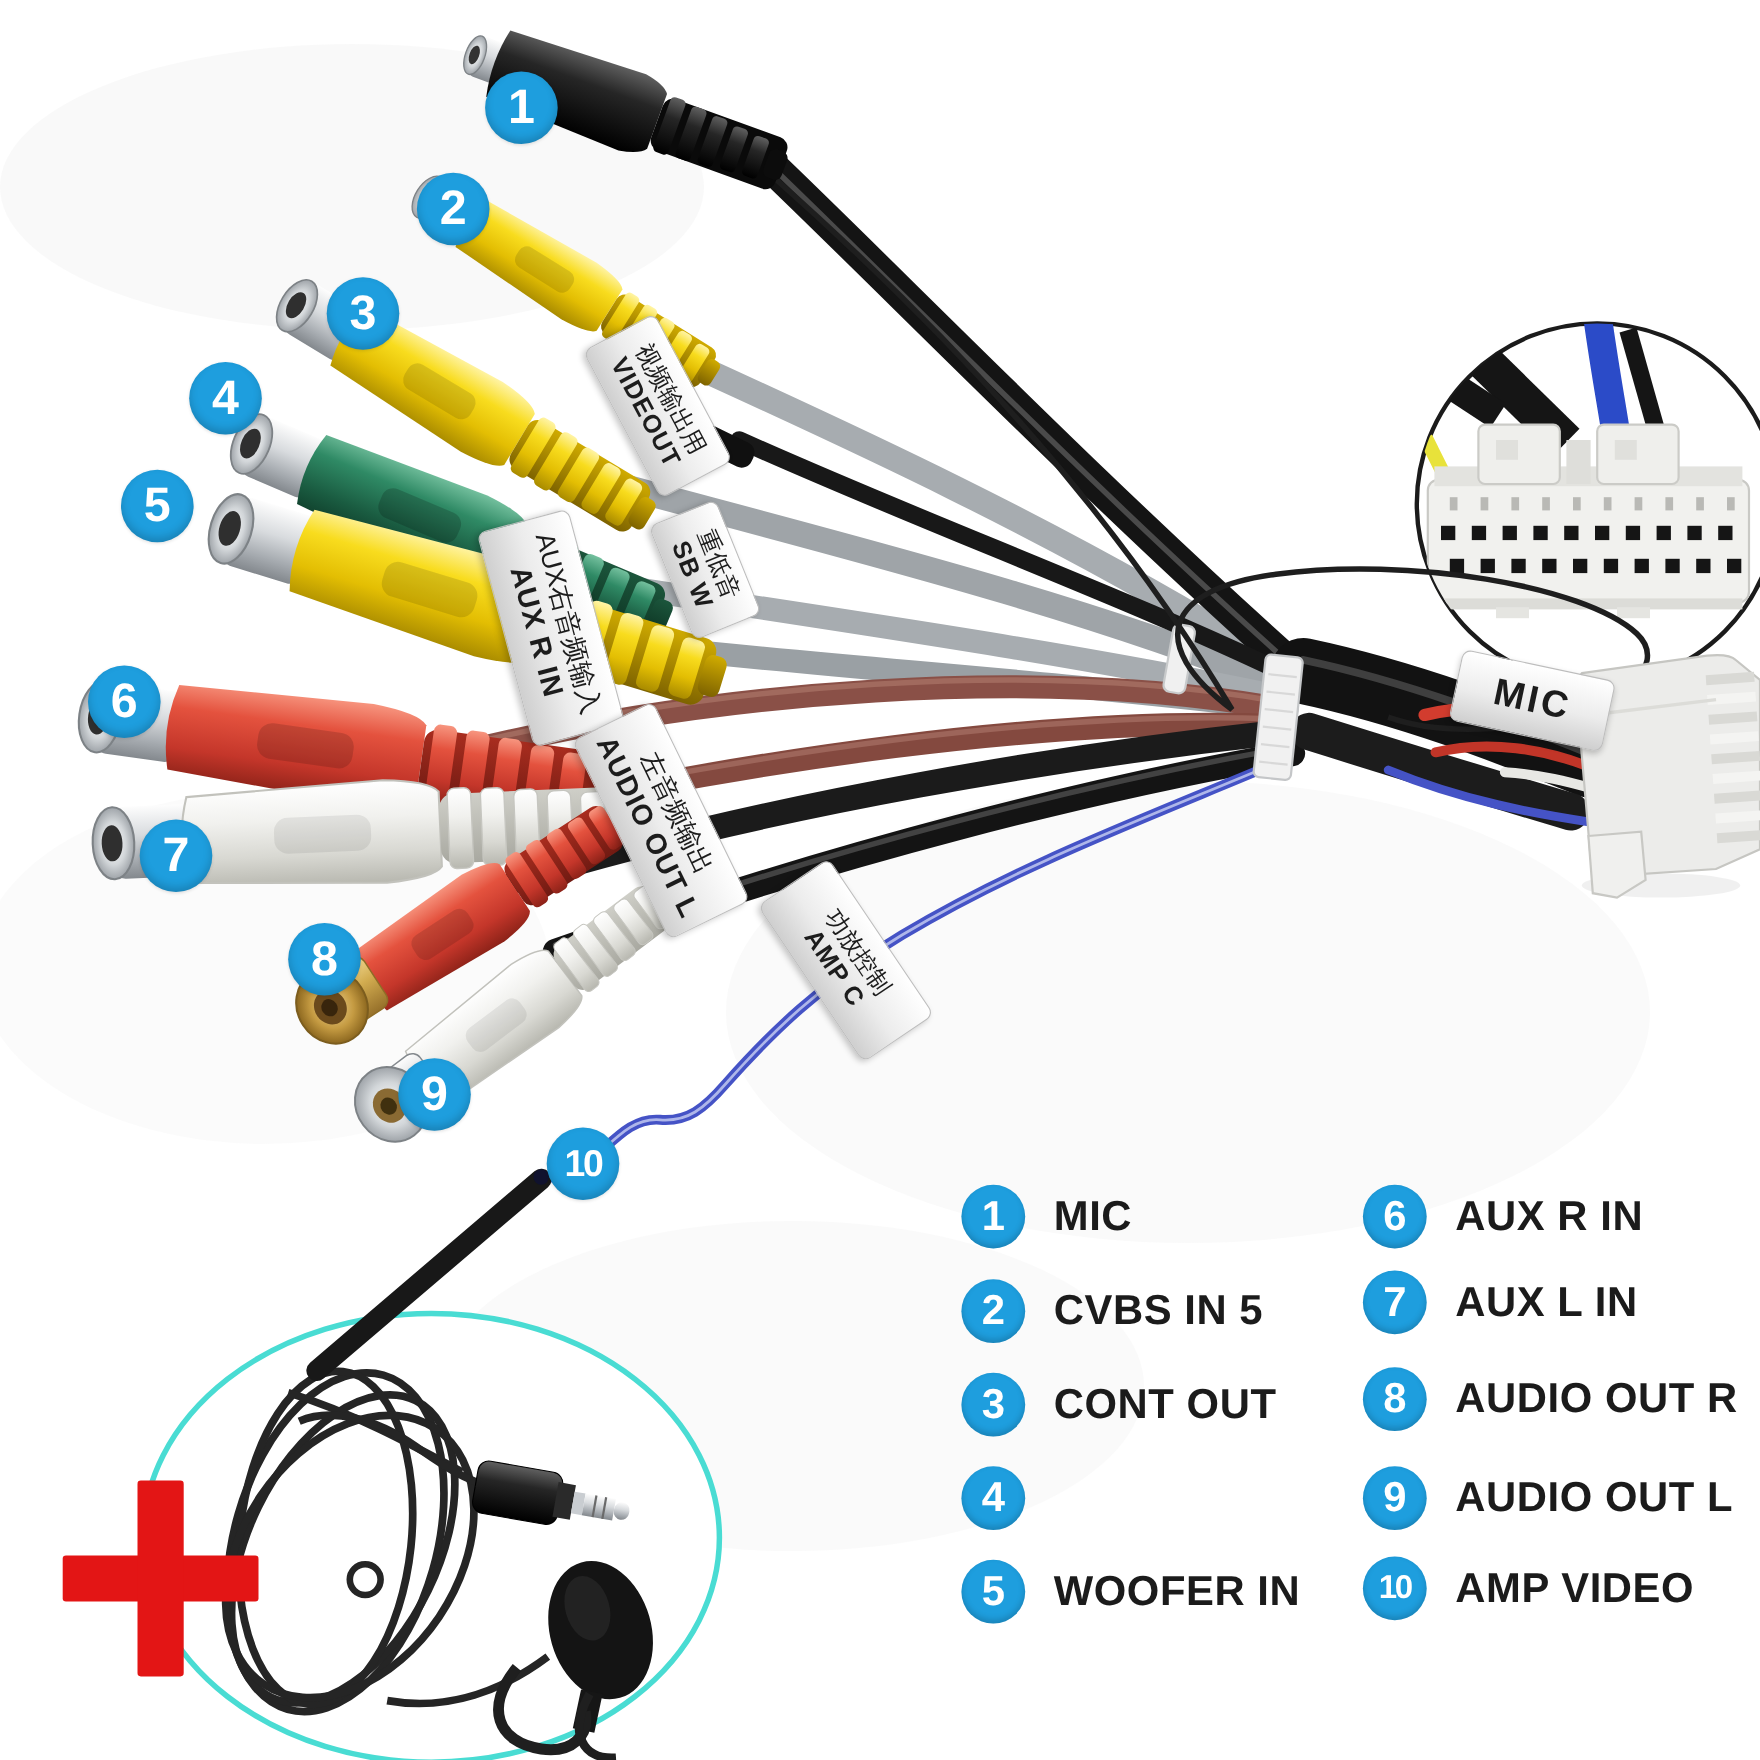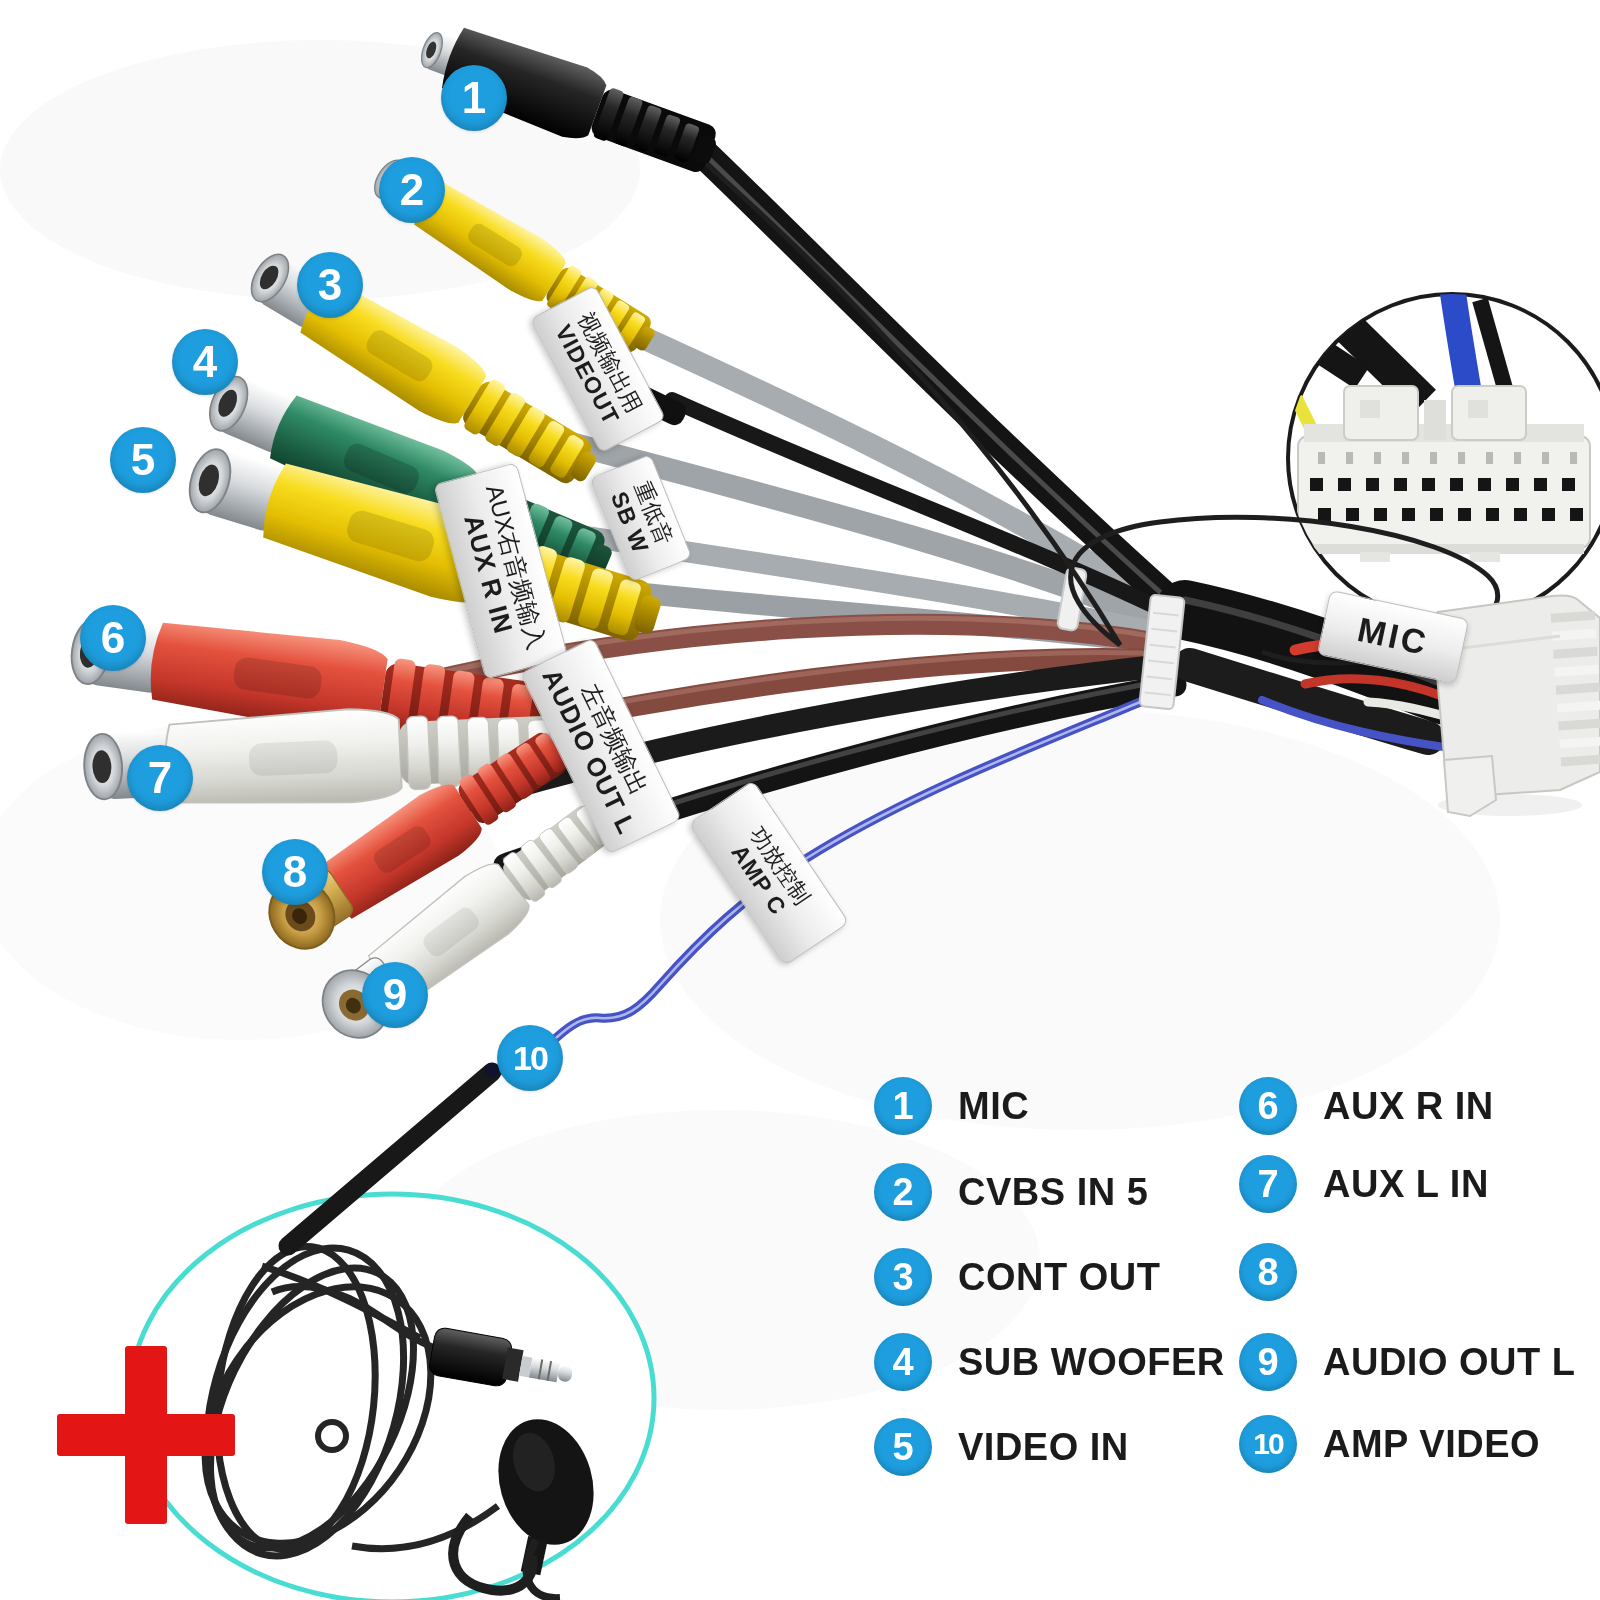--- a/index.html
+++ b/index.html
@@ -487,36 +487,36 @@
   <div class="legend-row" style="left:874px;top:1192px">
     <span class="lg-circle">2</span>
     <span class="lg-label">CVBS IN 5</span>
   </div>
   <div class="legend-row" style="left:874px;top:1277px">
     <span class="lg-circle">3</span>
     <span class="lg-label">CONT OUT</span>
   </div>
   <div class="legend-row" style="left:874px;top:1362px">
     <span class="lg-circle">4</span>
-    <span class="lg-label">SUB WOOFER</span>
   </div>
   <div class="legend-row" style="left:874px;top:1447px">
     <span class="lg-circle">5</span>
-    <span class="lg-label">VIDEO IN</span>
+    <span class="lg-label">WOOFER IN</span>
   </div>
   <div class="legend-row" style="left:1239px;top:1106px">
     <span class="lg-circle">6</span>
     <span class="lg-label">AUX R IN</span>
   </div>
   <div class="legend-row" style="left:1239px;top:1184px">
     <span class="lg-circle">7</span>
     <span class="lg-label">AUX L IN</span>
   </div>
   <div class="legend-row" style="left:1239px;top:1272px">
     <span class="lg-circle">8</span>
+    <span class="lg-label">AUDIO OUT R</span>
   </div>
   <div class="legend-row" style="left:1239px;top:1362px">
     <span class="lg-circle">9</span>
     <span class="lg-label">AUDIO OUT L</span>
   </div>
   <div class="legend-row" style="left:1239px;top:1444px">
     <span class="lg-circle two">10</span>
     <span class="lg-label">AMP VIDEO</span>
   </div>
 

